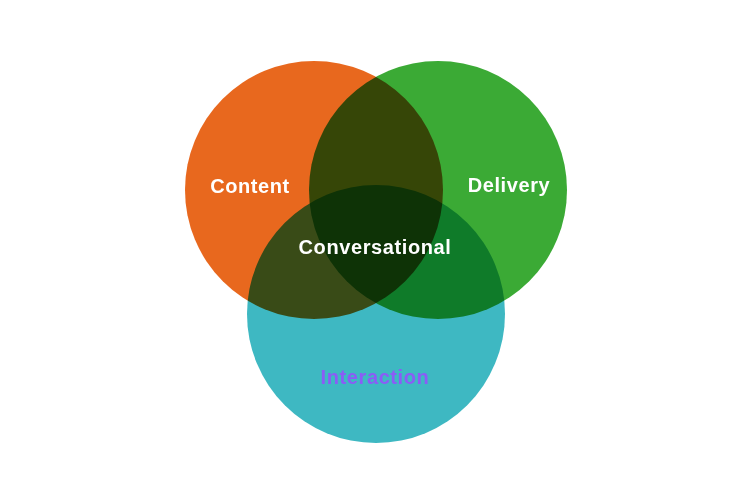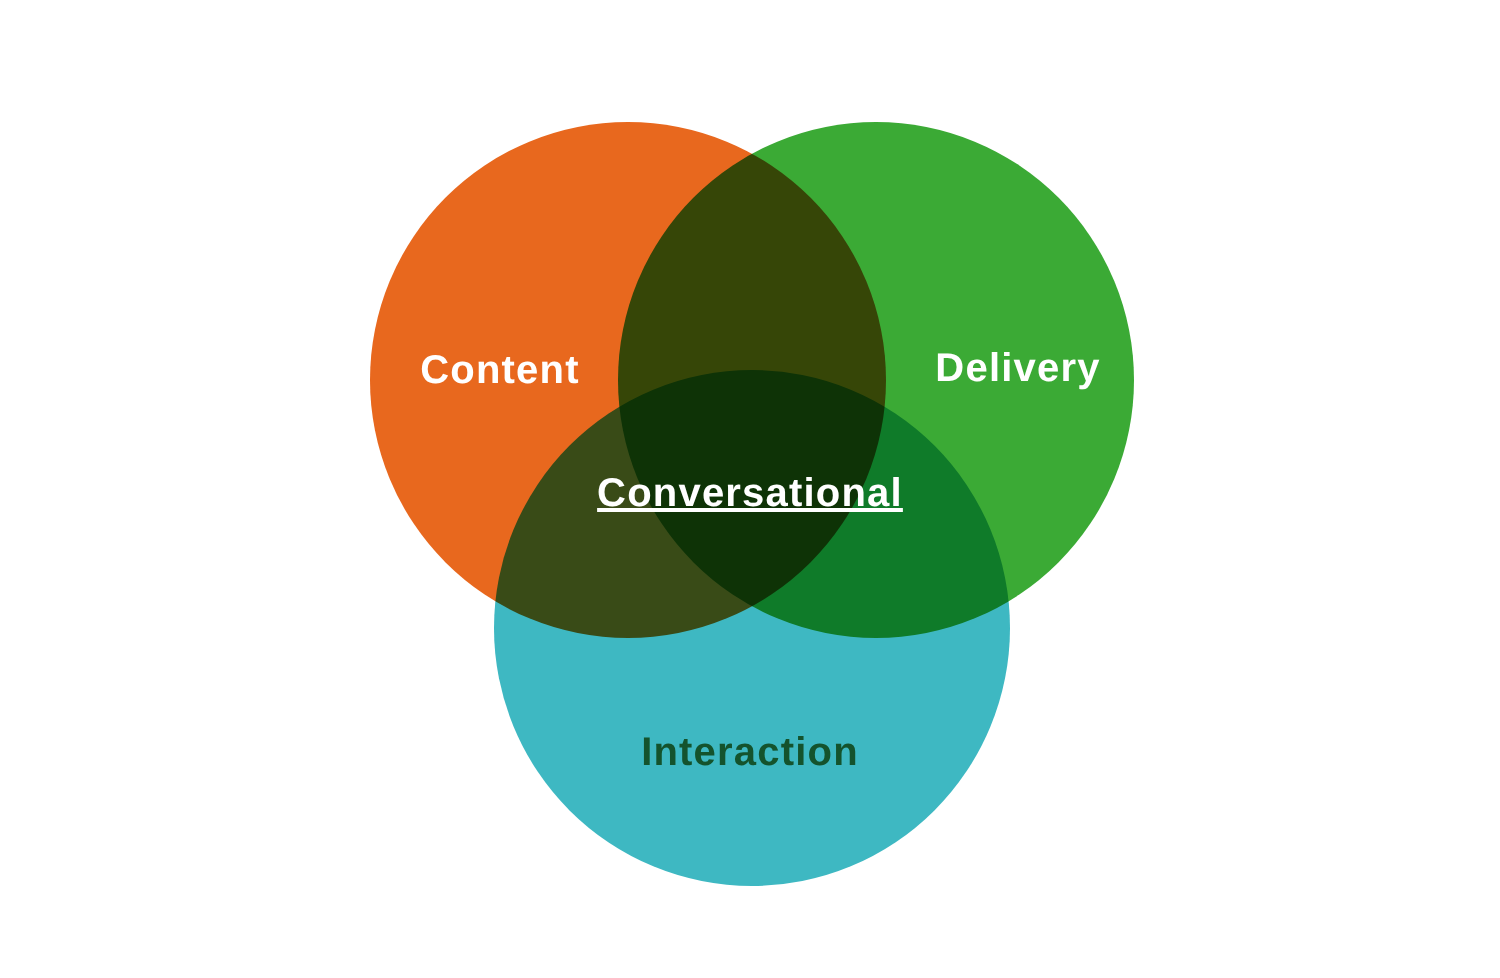--- a/index.html
+++ b/index.html
@@ -62,19 +62,19 @@
   <div class="blend-layer">
     <div class="circle c-content" style="background-color: rgb(232, 104, 30);"></div>
     <div class="circle c-delivery" style="background-color: rgb(59, 170, 53);"></div>
     <div class="circle c-interaction" style="background-color: rgb(62, 184, 194);"></div>
   </div>
 
   <div class="label l-content" style="color: rgb(255, 255, 255);">Content</div>
 
   <div class="label l-delivery" style="color: rgb(255, 255, 255);">Delivery</div>
 
-  <div class="label l-interaction" style="color: #14532d;">Interaction</div>
+  <div class="label l-interaction" style="color: #8b5cf6;">Interaction</div>
 
-  <div class="label l-center" style="color: rgb(255, 255, 255); text-decoration: underline;">
+  <div class="label l-center" style="color: rgb(255, 255, 255);">
     <div>Conversational</div>
   </div>
 
 </div>
 
 </body></html>

